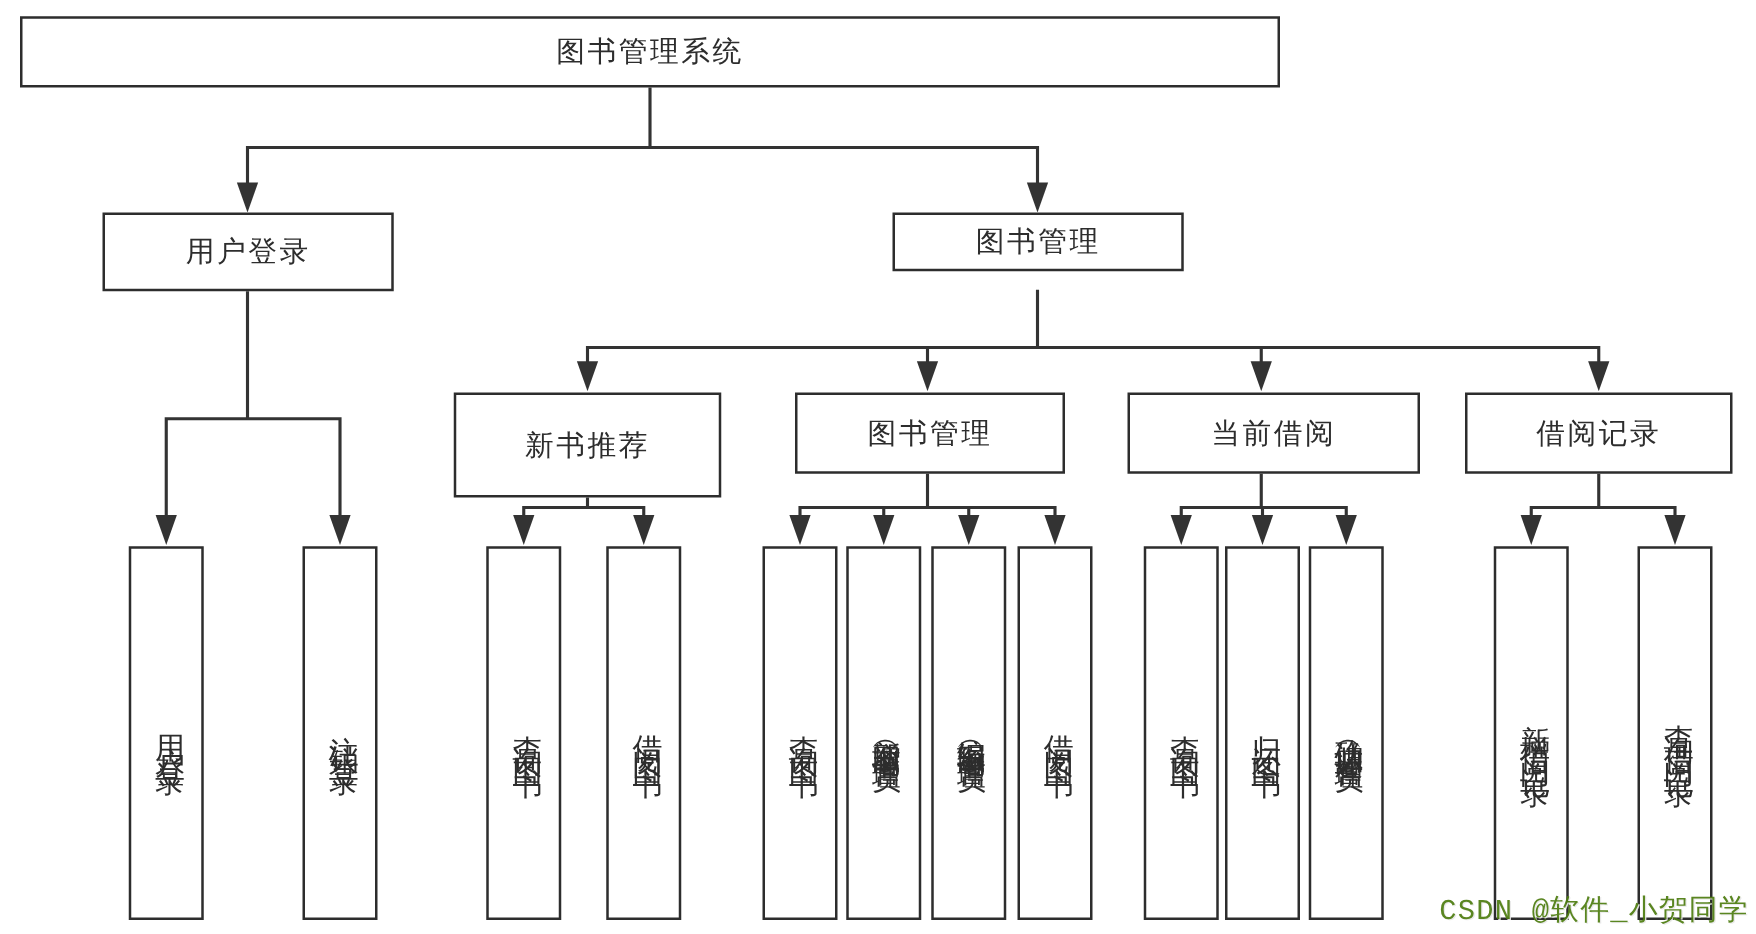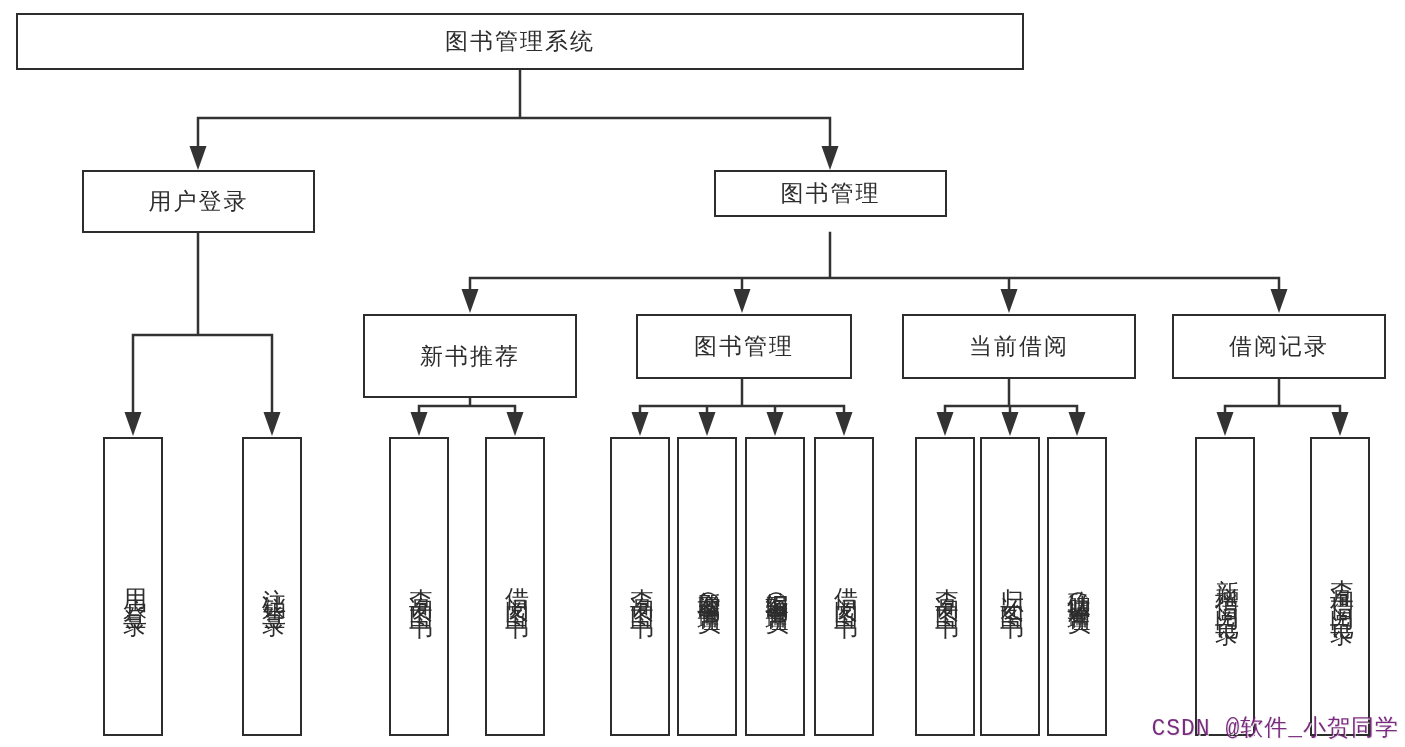--- a/index.html
+++ b/index.html
@@ -54,21 +54,21 @@
   .leaf .vlbl.tight {
     letter-spacing: 3px;
     font-size: 23px;
   }
   #watermark {
     position: absolute;
     right: 6px;
     top: 712px;
     font-size: 23px;
     letter-spacing: 1px;
-    color: #701a75;
+    color: #4d7c0f;
     opacity: 0.92;
     text-shadow: 1px 1px 0 #e8e8e8;
     white-space: nowrap;
   }
 </style>
 </head>
 <body>
 
 <div id="canvas">
 

